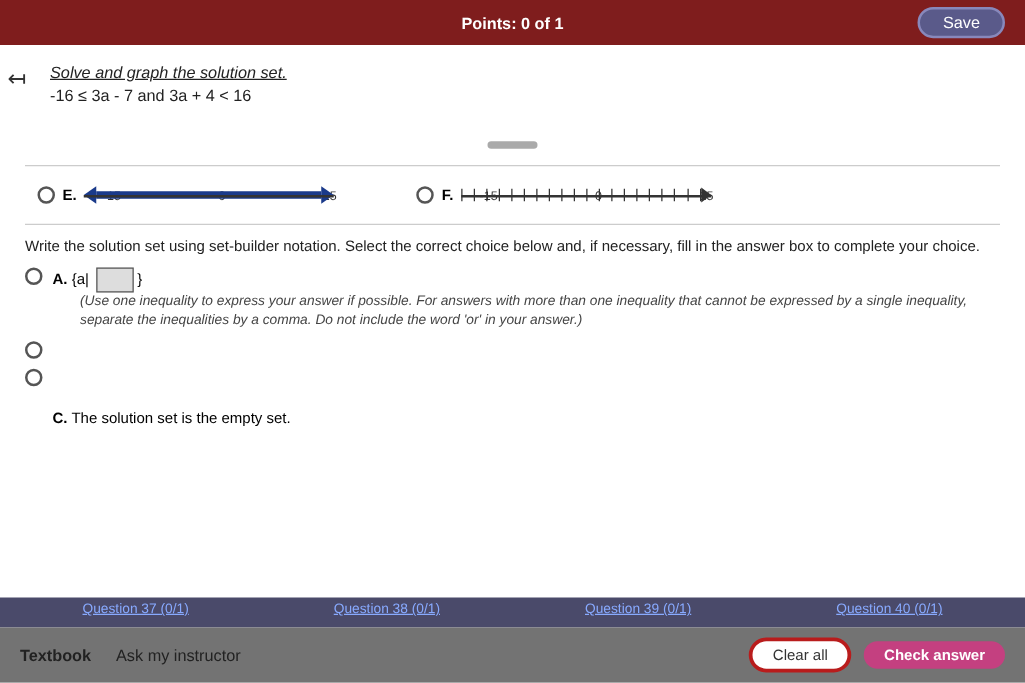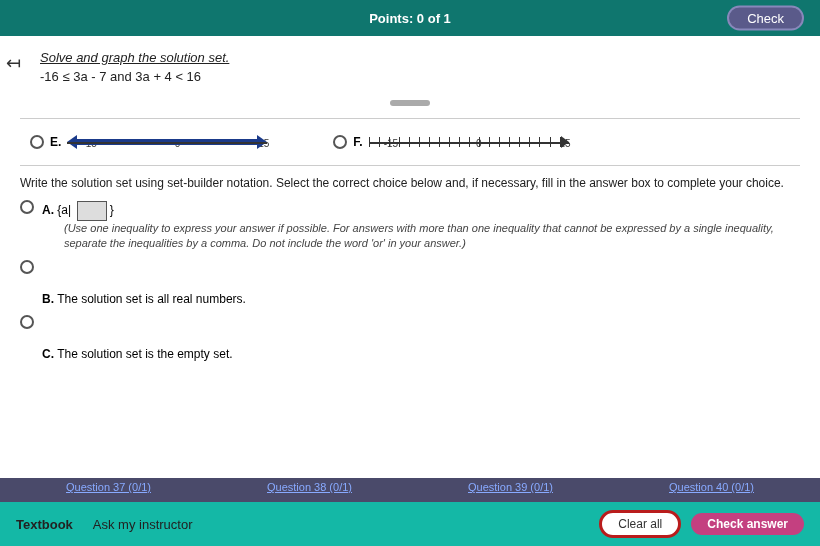--- a/index.html
+++ b/index.html
@@ -6,21 +6,21 @@
     body {
       font-family: Arial, sans-serif;
       background: #c8c8c8;
       width: 820px;
       height: 546px;
       overflow: hidden;
       position: relative;
     }
 
     .top-bar {
-      background: #0f766e;
+      background: #7f1d1d;
       display: flex;
       align-items: center;
       justify-content: center;
       padding: 6px 16px;
       position: relative;
       height: 36px;
     }
 
     .points-label {
       color: white;
@@ -65,21 +65,21 @@
       color: #222;
       margin-bottom: 4px;
       margin-left: 20px;
       text-decoration: underline;
     }
 
     .problem-equation {
       font-size: 13px;
       color: #222;
       margin-left: 20px;
-      margin-bottom: 8px;
+      margin-bottom: 22px;
     }
 
     .graphs-row {
       display: flex;
       align-items: center;
       gap: 30px;
       margin: 8px 0 8px 10px;
     }
 
     .graph-option {
@@ -232,21 +232,21 @@
 
     .hint-text {
       font-size: 11px;
       color: #444;
       font-style: italic;
       margin-left: 22px;
       line-height: 1.4;
     }
 
     .bottom-bar {
-      background: #14b8a6;
+      background: #737373;
       display: flex;
       align-items: center;
       justify-content: space-between;
       padding: 6px 16px;
       height: 44px;
       position: absolute;
       bottom: 0;
       left: 0;
       right: 0;
     }
@@ -332,21 +332,21 @@
       border-radius: 4px;
       width: 40px;
       height: 6px;
     }
   </style>
 </head>
 <body>
 
 <div class="top-bar">
   <span class="points-label">Points: 0 of 1</span>
-  <button class="save-btn">Check</button>
+  <button class="save-btn">Save</button>
 </div>
 
 <div class="main-content">
 
   <span class="back-arrow">↤</span>
 
   <div class="problem-title">Solve and graph the solution set.</div>
   <div class="problem-equation">-16 ≤ 3a - 7 and 3a + 4 &lt; 16</div>
 
   <div class="scroll-indicator">
@@ -425,23 +425,20 @@
           <span>{a|</span>
           <span class="input-box"></span>
           <span>}</span>
         </span>
         <div class="hint-text">(Use one inequality to express your answer if possible. For answers with more than one inequality that cannot be expressed by a single inequality, separate the inequalities by a comma. Do not include the word 'or' in your answer.)</div>
       </div>
     </div>
 
     <div class="answer-option">
       <span class="radio-circle"></span>
-      <span class="answer-option-text">
-        <b>B.</b> <span>The solution set is all real numbers.</span>
-      </span>
     </div>
 
     <div class="answer-option">
       <span class="radio-circle"></span>
       <span class="answer-option-text">
         <b>C.</b> <span>The solution set is the empty set.</span>
       </span>
     </div>
   </div>
 </div>

